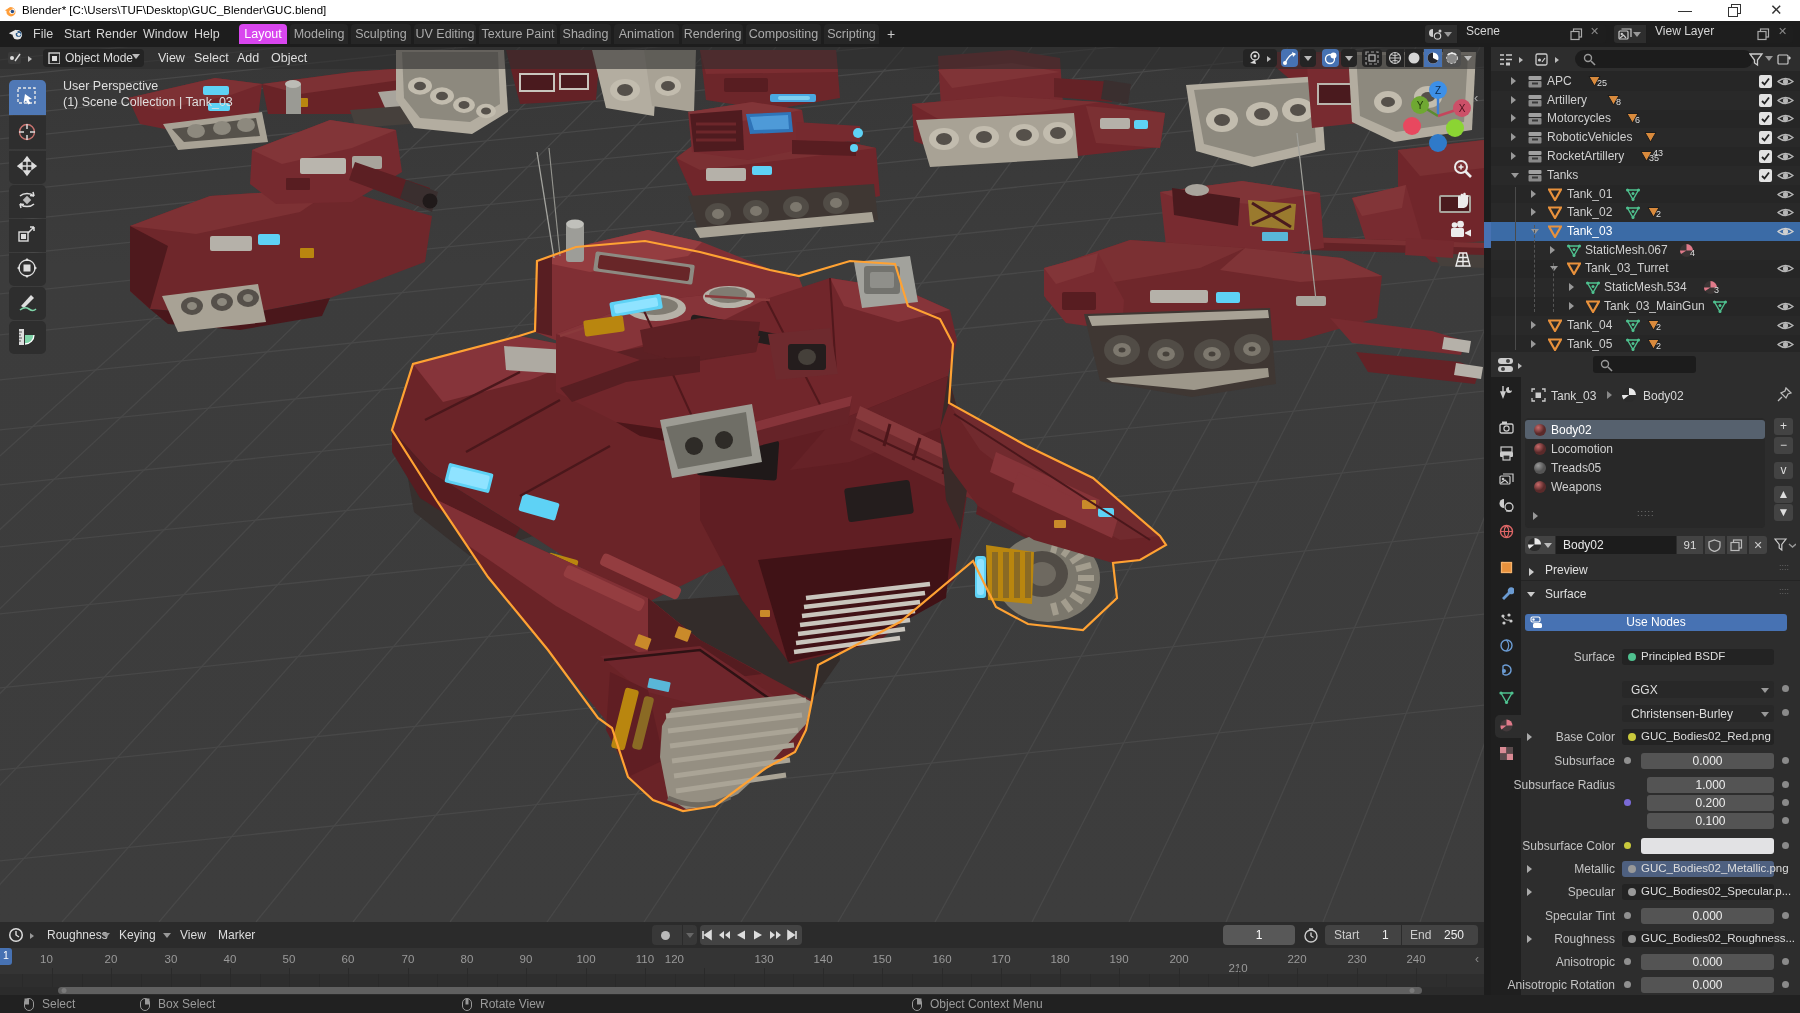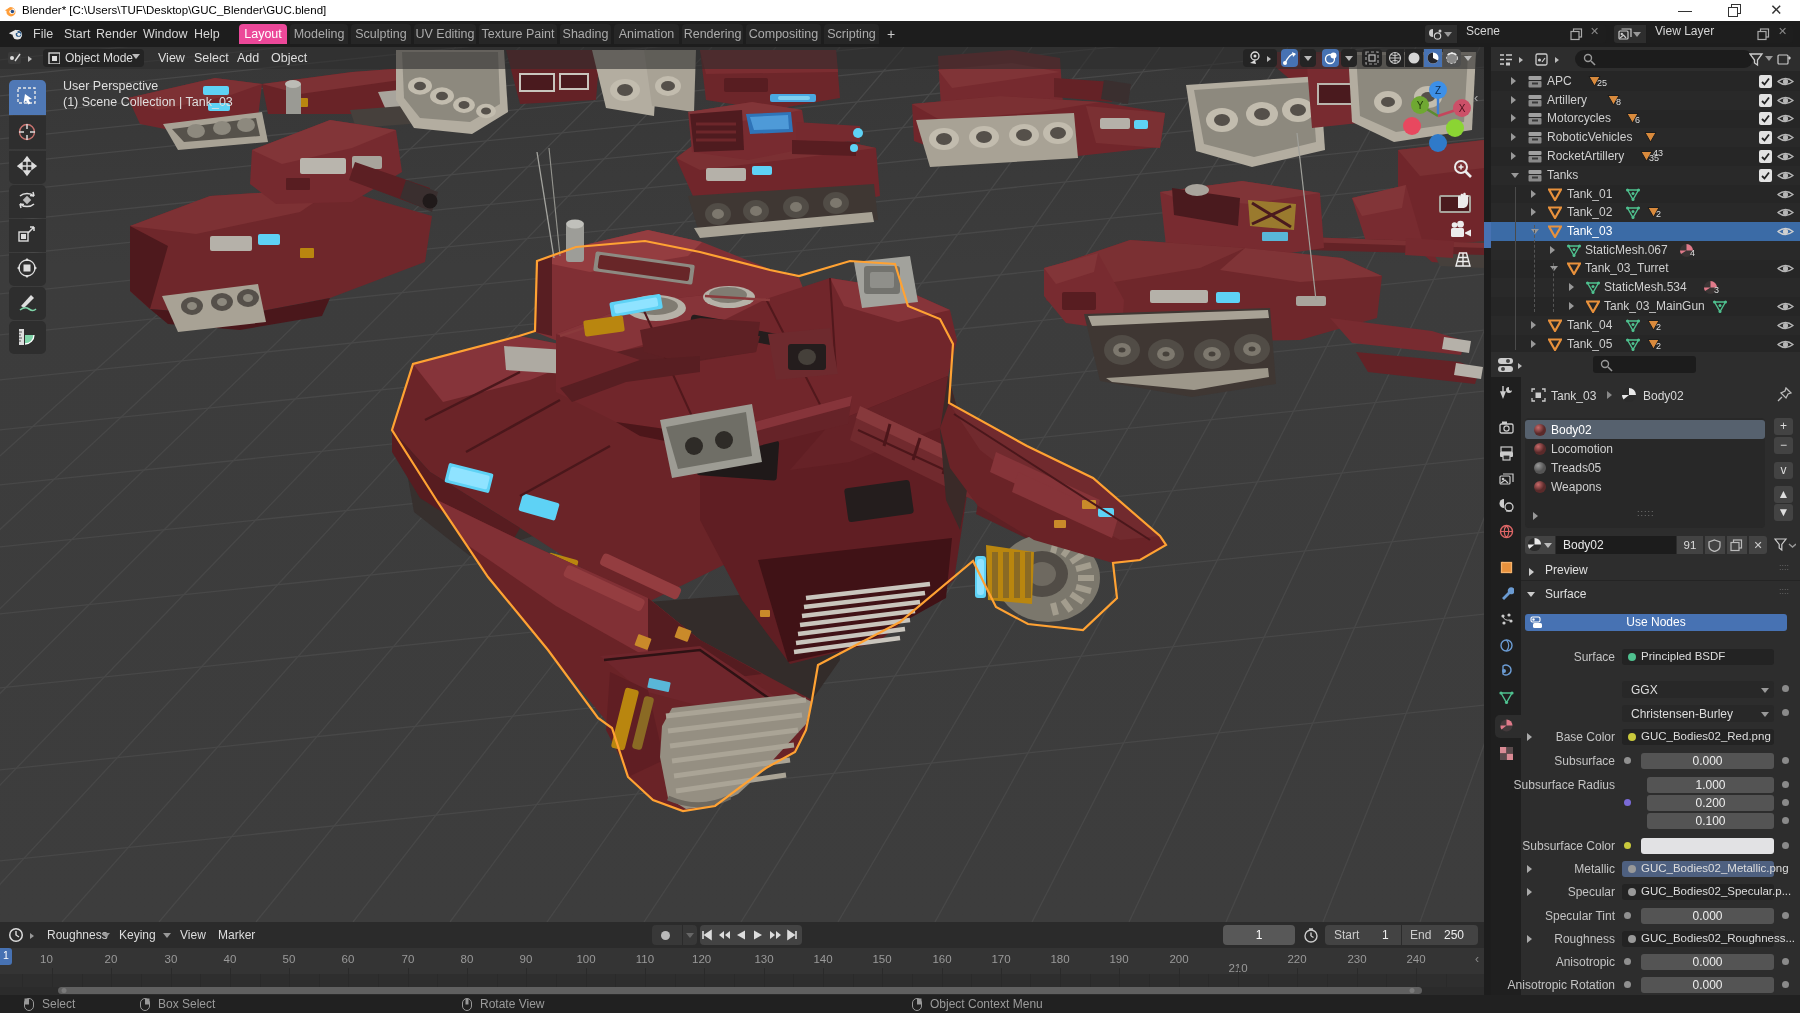--- a/index.html
+++ b/index.html
@@ -2,21 +2,21 @@
 <html><head><meta charset="utf-8">
 <style>
 *{margin:0;padding:0;box-sizing:border-box}
 html,body{width:1800px;height:1013px;overflow:hidden;background:#1d1d1d;
   font-family:"Liberation Sans",sans-serif;-webkit-font-smoothing:antialiased}
 .ab{position:absolute}
 #titlebar{left:0;top:0;width:1800px;height:21px;background:#fff;color:#000;font-size:12px}
 #menubar{left:0;top:21px;width:1800px;height:26px;background:#1d1d1d}
 .menu{color:#d6d6d6;font-size:12.5px;line-height:26px}
 .tab{font-size:12.5px;line-height:20px;height:20px;top:3px;padding:0 10px;border-radius:4px 4px 0 0;color:#ababab;background:#262626}
-.tab.act{background:#ec4899;color:#fff}
+.tab.act{background:#d946ef;color:#fff}
 #vpsvg{left:0;top:47px}
 #vph{left:0;top:47px;width:1484px;height:22px;background:rgba(44,44,44,.58)}
 .hbtn{background:#242424;border-radius:4px;color:#dcdcdc;font-size:12px;line-height:18px;top:2px;height:18px}
 .hmenu{color:#dfdfdf;font-size:12.5px;line-height:22px;top:0}
 #outliner{left:1491px;top:47px;width:309px;height:305px;background:#262626;overflow:hidden}
 #props{left:1491px;top:352px;width:309px;height:643px;background:#2d2d2d;overflow:hidden}
 .lbl{position:absolute;font-size:12px;color:#c3c3c3}
 .fld{position:absolute;background:#545454;border-radius:3px;font-size:12px;color:#eee;text-align:center;line-height:16px;height:16px}
 .tri-r{width:0;height:0;border-top:4px solid transparent;border-bottom:4px solid transparent;border-left:5px solid #b8b8b8;position:absolute}
 .tri-d{width:0;height:0;border-left:4px solid transparent;border-right:4px solid transparent;border-top:5px solid #b8b8b8;position:absolute}
@@ -1256,21 +1256,21 @@
     <span class="ruler ab" style="left:99px;top:31px;width:24px;text-align:center">20</span>
     <span class="ruler ab" style="left:159px;top:31px;width:24px;text-align:center">30</span>
     <span class="ruler ab" style="left:218px;top:31px;width:24px;text-align:center">40</span>
     <span class="ruler ab" style="left:277px;top:31px;width:24px;text-align:center">50</span>
     <span class="ruler ab" style="left:336px;top:31px;width:24px;text-align:center">60</span>
     <span class="ruler ab" style="left:396px;top:31px;width:24px;text-align:center">70</span>
     <span class="ruler ab" style="left:455px;top:31px;width:24px;text-align:center">80</span>
     <span class="ruler ab" style="left:514px;top:31px;width:24px;text-align:center">90</span>
     <span class="ruler ab" style="left:574px;top:31px;width:24px;text-align:center">100</span>
     <span class="ruler ab" style="left:633px;top:31px;width:24px;text-align:center">110</span>
-    <span class="ruler ab" style="left:692px;top:31px;width:24px;text-align:left">120</span>
+    <span class="ruler ab" style="left:660px;top:31px;width:24px;text-align:right">120</span>
     <span class="ruler ab" style="left:752px;top:31px;width:24px;text-align:center">130</span>
     <span class="ruler ab" style="left:811px;top:31px;width:24px;text-align:center">140</span>
     <span class="ruler ab" style="left:870px;top:31px;width:24px;text-align:center">150</span>
     <span class="ruler ab" style="left:930px;top:31px;width:24px;text-align:center">160</span>
     <span class="ruler ab" style="left:989px;top:31px;width:24px;text-align:center">170</span>
     <span class="ruler ab" style="left:1048px;top:31px;width:24px;text-align:center">180</span>
     <span class="ruler ab" style="left:1107px;top:31px;width:24px;text-align:center">190</span>
     <span class="ruler ab" style="left:1167px;top:31px;width:24px;text-align:center">200</span>
     <span class="ruler ab" style="left:1226px;top:40px;width:24px;text-align:center">210</span>
     <span class="ruler ab" style="left:1285px;top:31px;width:24px;text-align:center">220</span>

